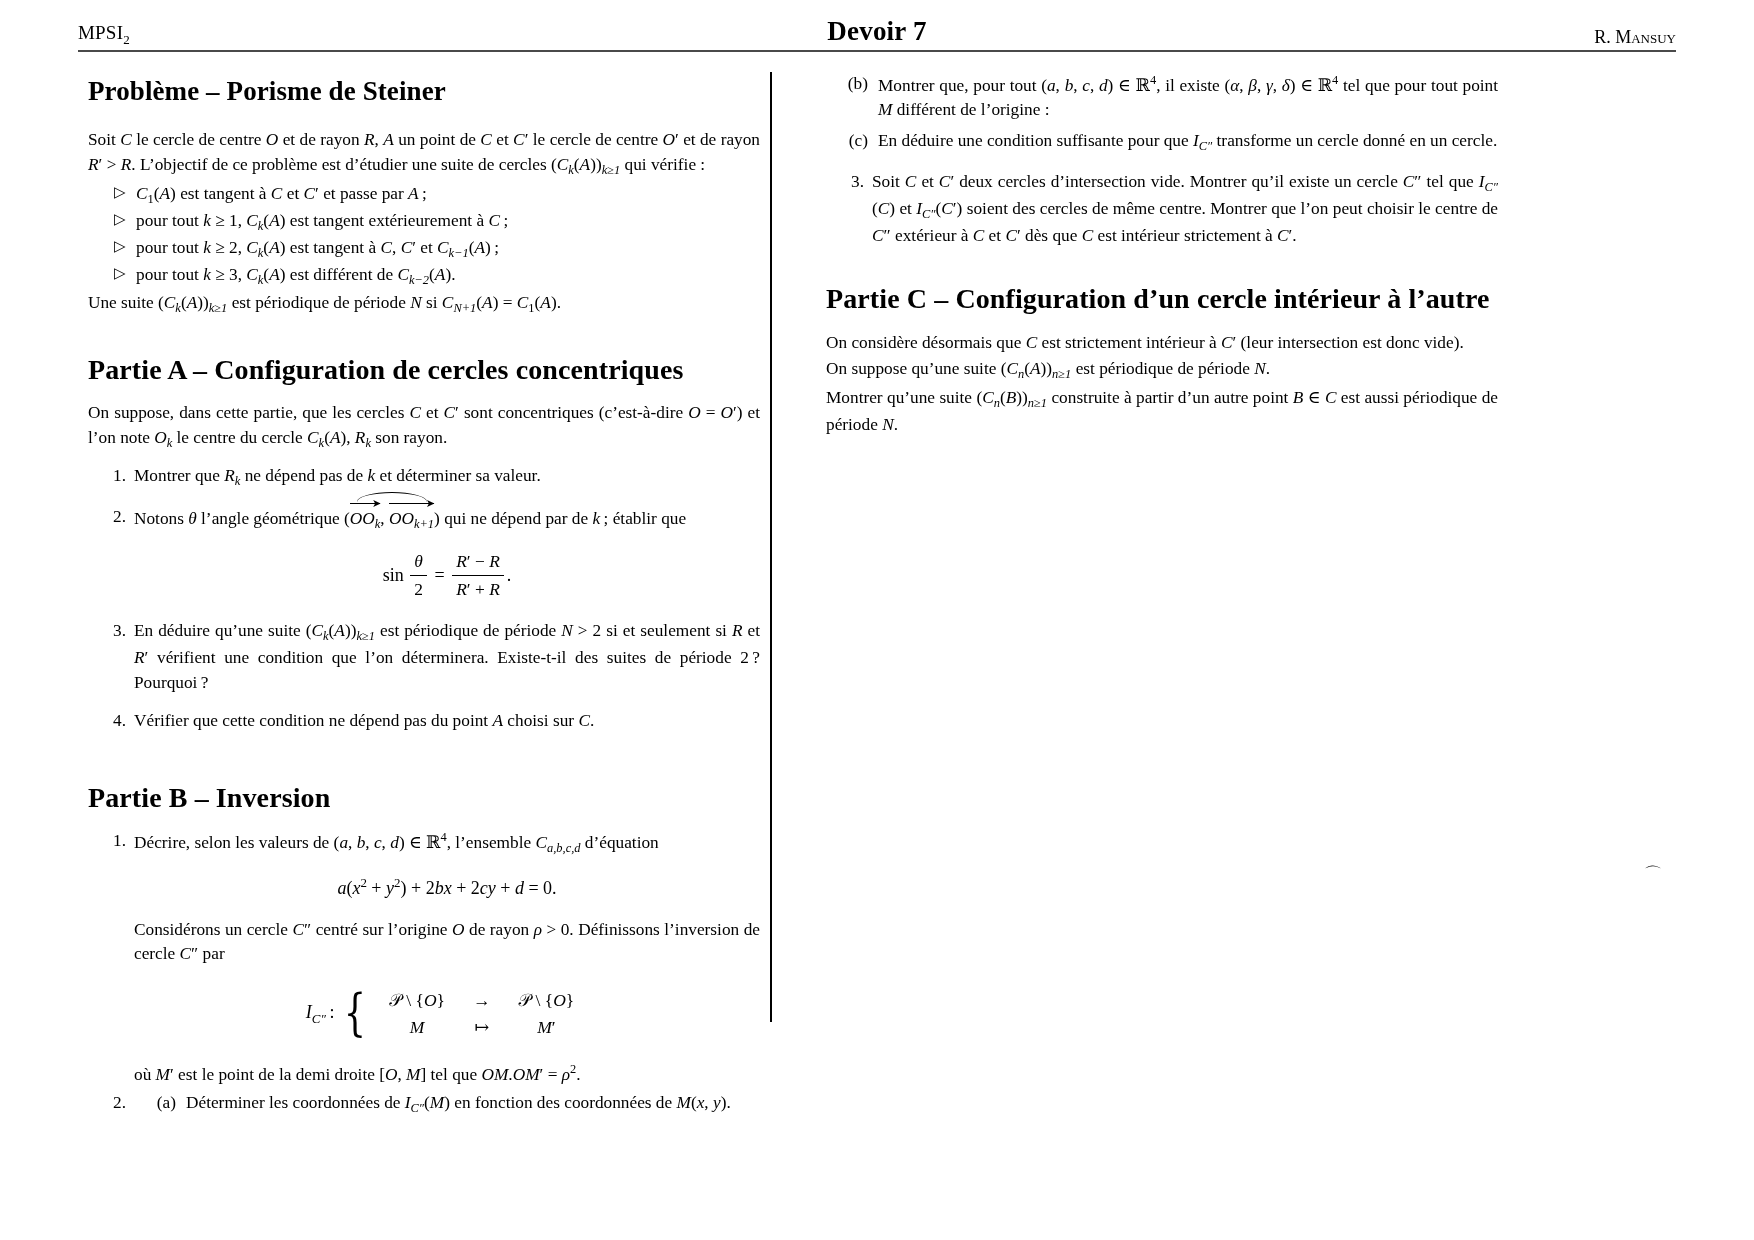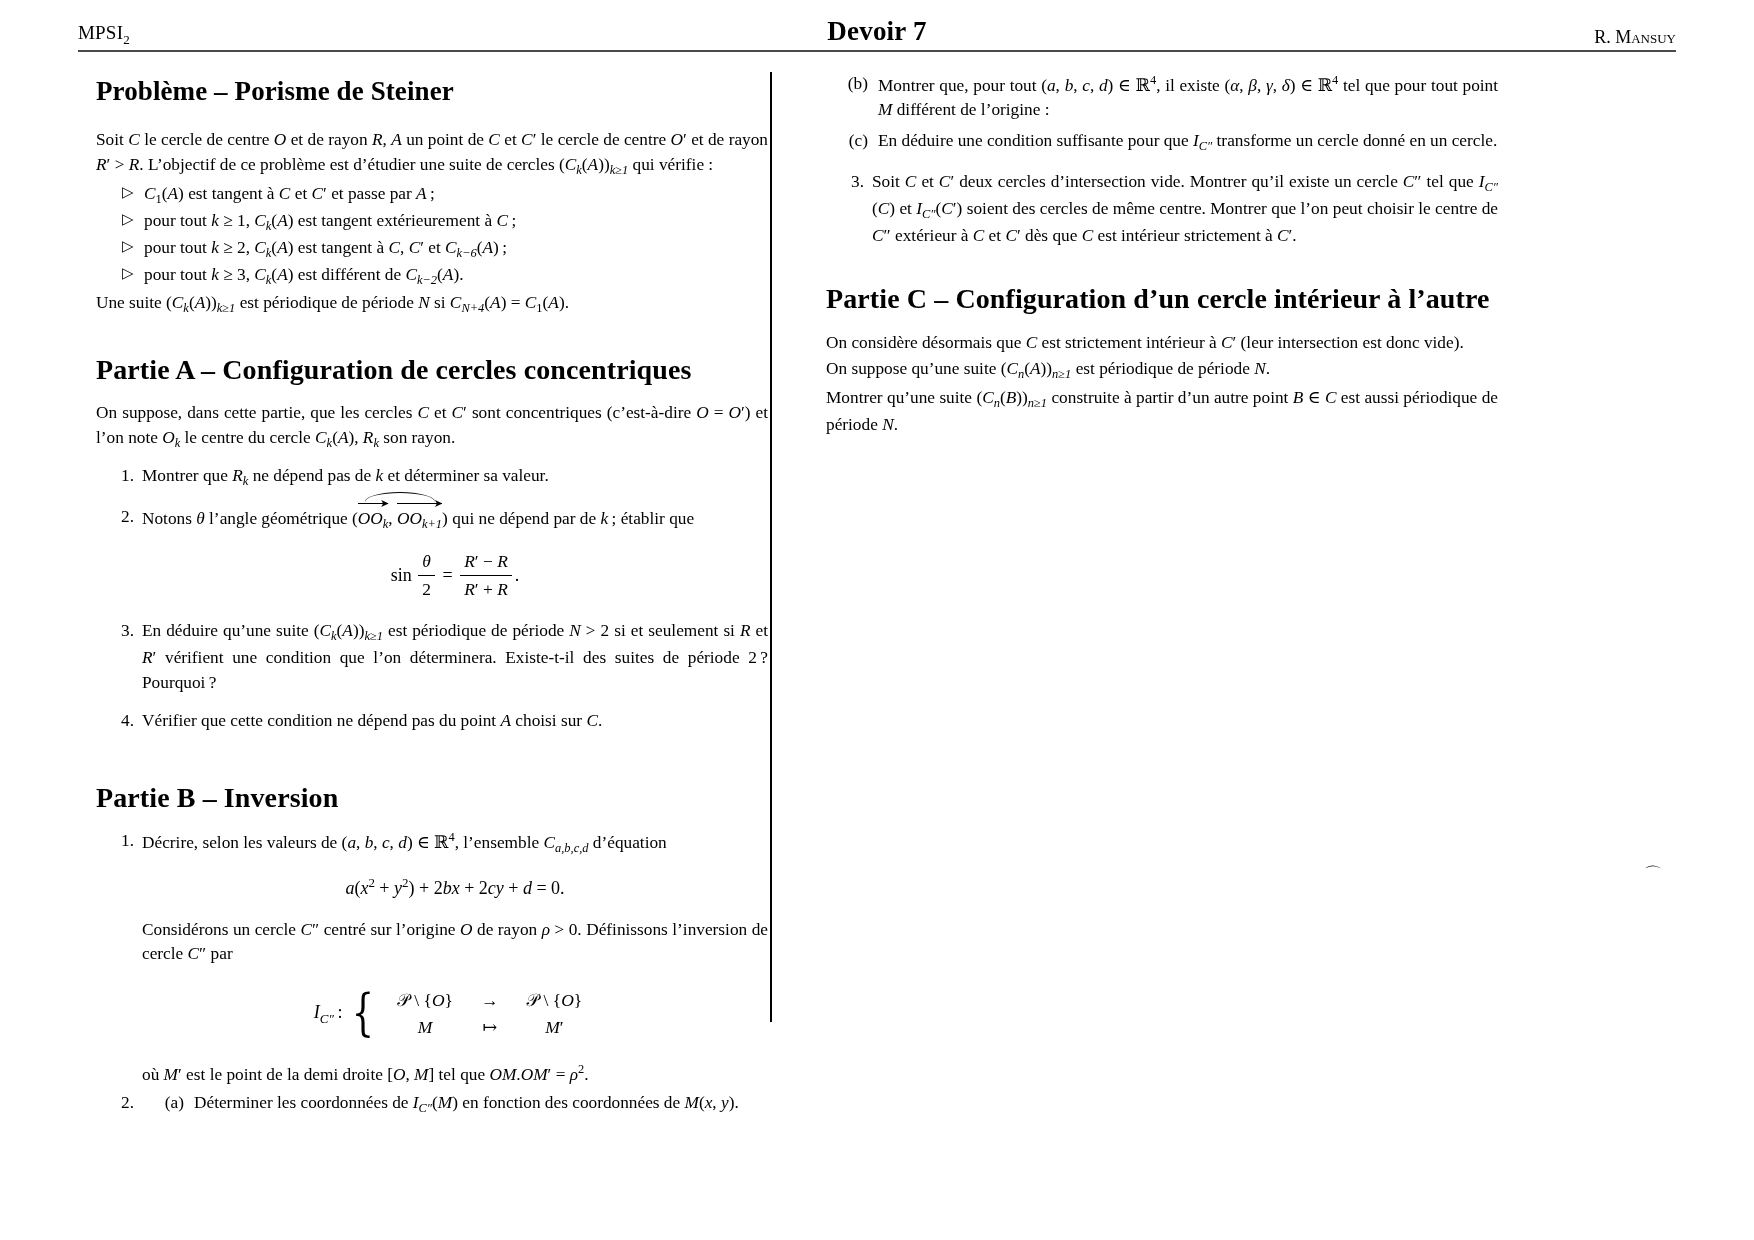--- a/index.html
+++ b/index.html
@@ -67,21 +67,21 @@
   }
 
   
   .col {
     position: absolute;
     top: 72px;
     font-size: 17.3px;
     line-height: 1.42;
     text-align: justify;
   }
-  .col-left { left: 96px; width: 672px; }
+  .col-left { left: 88px; width: 672px; }
   .col-right { left: 826px; width: 672px; }
   .vrule {
     position: absolute;
     left: 770px;
     top: 72px;
     width: 2px;
     height: 950px;
     background: #000000;
   }
 
@@ -281,27 +281,27 @@
       centre <i class="v">O</i>′ et de rayon <i class="v">R</i>′ &gt; <i class="v">R</i>. L’objectif de ce problème est d’étudier une suite de
       cercles (<i class="v">C</i><sub class="s">k</sub>(<i class="v">A</i>))<sub class="s">k≥1</sub> qui vérifie&nbsp;:
     </p>
 
     <ul class="tri">
       <li><span class="tri-mark">▷</span>
         <i class="v">C</i><sub class="sr">1</sub>(<i class="v">A</i>) est tangent à <i class="v">C</i> et <i class="v">C</i>′ et passe par <i class="v">A</i> ;</li>
       <li><span class="tri-mark">▷</span>
         pour tout <i class="v">k</i> ≥ 1, <i class="v">C</i><sub class="s">k</sub>(<i class="v">A</i>) est tangent extérieurement à <i class="v">C</i> ;</li>
       <li><span class="tri-mark">▷</span>
-        pour tout <i class="v">k</i> ≥ 2, <i class="v">C</i><sub class="s">k</sub>(<i class="v">A</i>) est tangent à <i class="v">C</i>, <i class="v">C</i>′ et <i class="v">C</i><sub class="s">k−6</sub>(<i class="v">A</i>) ;</li>
+        pour tout <i class="v">k</i> ≥ 2, <i class="v">C</i><sub class="s">k</sub>(<i class="v">A</i>) est tangent à <i class="v">C</i>, <i class="v">C</i>′ et <i class="v">C</i><sub class="s">k−1</sub>(<i class="v">A</i>) ;</li>
       <li><span class="tri-mark">▷</span>
         pour tout <i class="v">k</i> ≥ 3, <i class="v">C</i><sub class="s">k</sub>(<i class="v">A</i>) est différent de <i class="v">C</i><sub class="s">k−2</sub>(<i class="v">A</i>).</li>
     </ul>
 
     <p class="para">
-      Une suite (<i class="v">C</i><sub class="s">k</sub>(<i class="v">A</i>))<sub class="s">k≥1</sub> est périodique de période <i class="v">N</i> si <i class="v">C</i><sub class="s">N+4</sub>(<i class="v">A</i>) = <i class="v">C</i><sub class="sr">1</sub>(<i class="v">A</i>).
+      Une suite (<i class="v">C</i><sub class="s">k</sub>(<i class="v">A</i>))<sub class="s">k≥1</sub> est périodique de période <i class="v">N</i> si <i class="v">C</i><sub class="s">N+1</sub>(<i class="v">A</i>) = <i class="v">C</i><sub class="sr">1</sub>(<i class="v">A</i>).
     </p>
 
     <div class="spacer-lg"></div>
 
     <h2 class="part">Partie A – Configuration de cercles concentriques</h2>
 
     <p class="para">
       On suppose, dans cette partie, que les cercles <i class="v">C</i> et <i class="v">C</i>′ sont concentriques (c’est-à-dire <i class="v">O</i> = <i class="v">O</i>′) et l’on note <i class="v">O</i><sub class="s">k</sub> le centre du cercle <i class="v">C</i><sub class="s">k</sub>(<i class="v">A</i>), <i class="v">R</i><sub class="s">k</sub> son rayon.
     </p>
 

